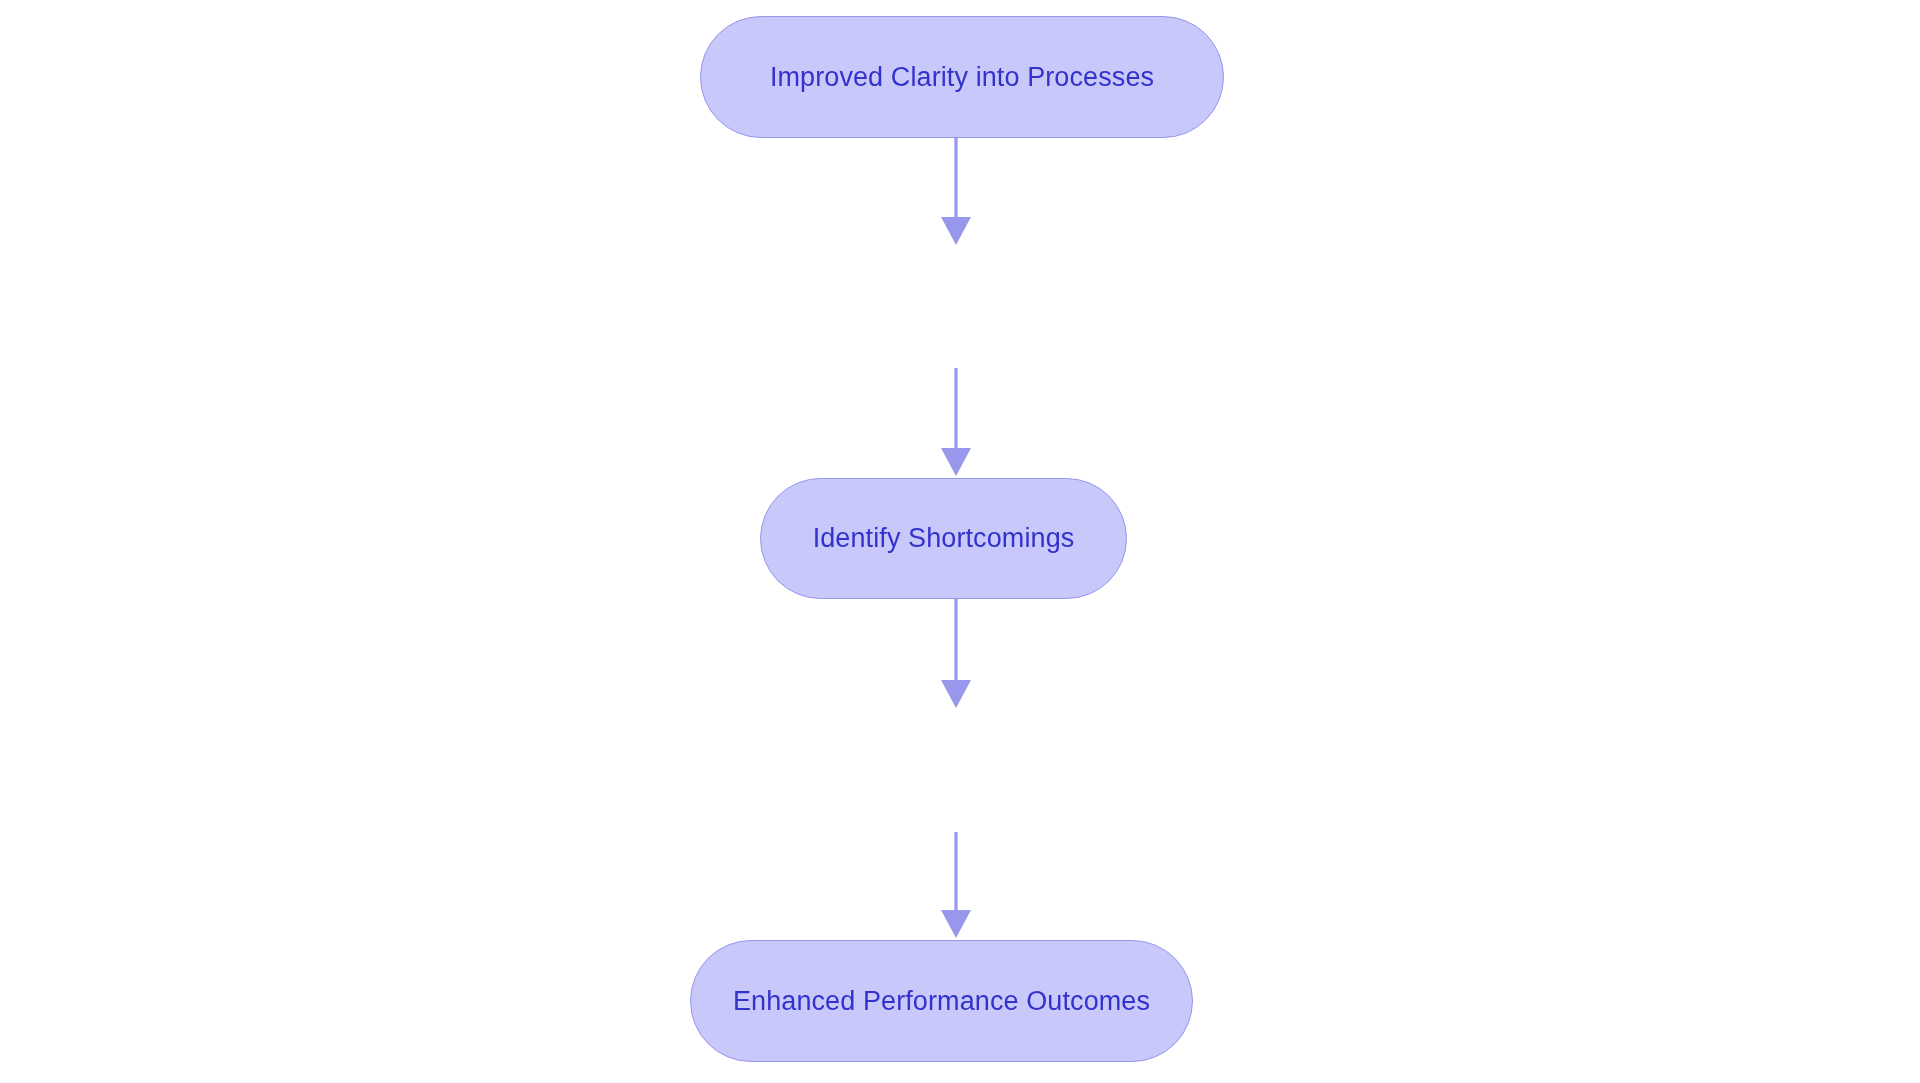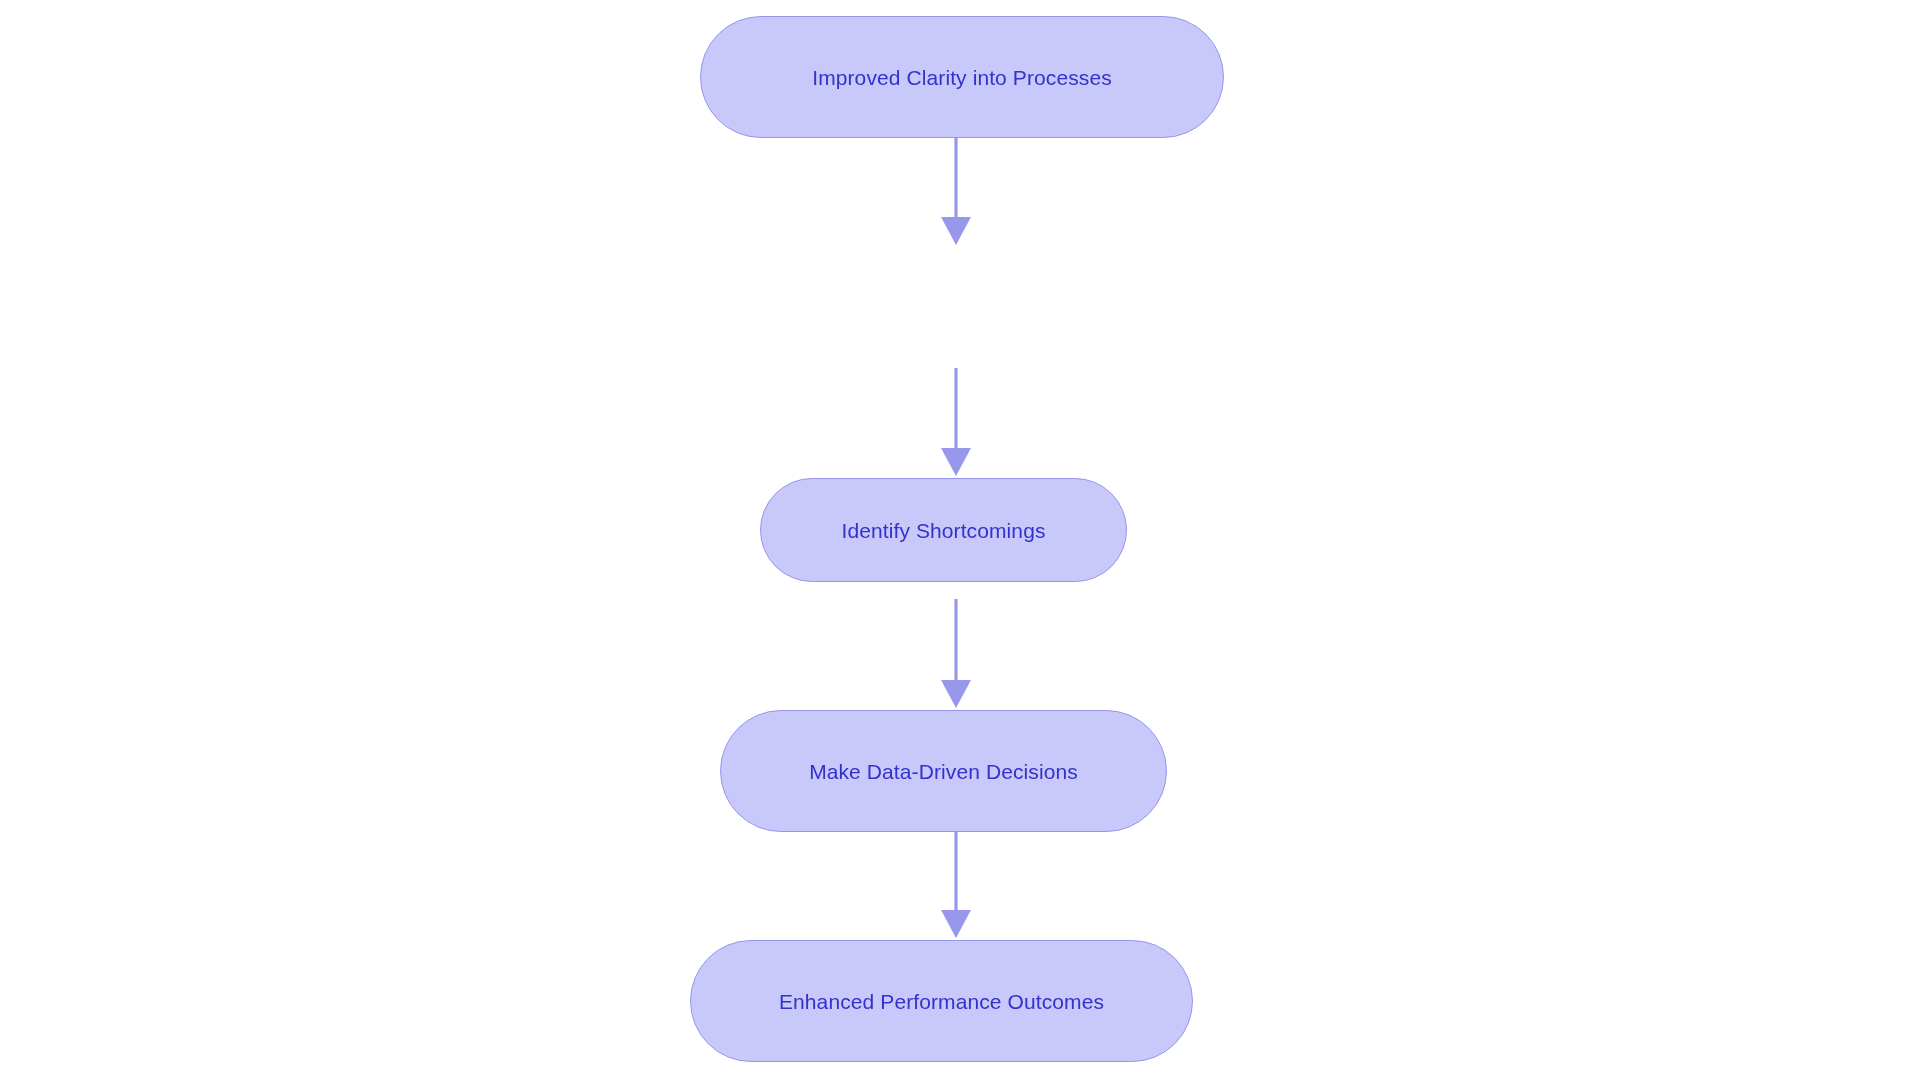--- a/index.html
+++ b/index.html
@@ -36,21 +36,21 @@
     font-size: 31px;
     font-weight: 400;
     letter-spacing: 0.1px;
     line-height: 1;
     white-space: nowrap;
     user-select: none;
   }
 
   .node-label {
     color: #3232cd;
-    font-size: 21px;
+    font-size: 27px;
     white-space: nowrap;
   }
 
   
   .connector {
     position: absolute;
     pointer-events: none;
   }
   .connector svg { display: block; overflow: visible; }
 </style>
@@ -85,25 +85,22 @@
       <line x1="30" y1="0" x2="30" y2="82" stroke="#9797ec" stroke-width="3.2"></line>
       <polygon points="30,106 15,78 45,78" fill="#9797ec"></polygon>
     </svg>
   </div>
 
   <div class="node" id="node-1" style="left:700px; top:16px; width:524px; height:122px;">
     <span class="node-label">Improved Clarity into Processes</span>
   </div>
 
 
-  <div class="node" id="node-3" style="left:760px; top:478px; width:367px; height:104px;">
+  <div class="node" id="node-3" style="left:760px; top:478px; width:367px; height:121px;">
     <span class="node-label">Identify Shortcomings</span>
   </div>
 
-  <div class="node" id="node-4" style="left:720px; top:710px; width:447px; height:122px;">
-    <span class="node-label">Make Data-Driven Decisions</span>
-  </div>
 
   <div class="node" id="node-5" style="left:690px; top:940px; width:503px; height:122px;">
     <span class="node-label">Enhanced Performance Outcomes</span>
   </div>
 
 </div>
 
 </body></html>

